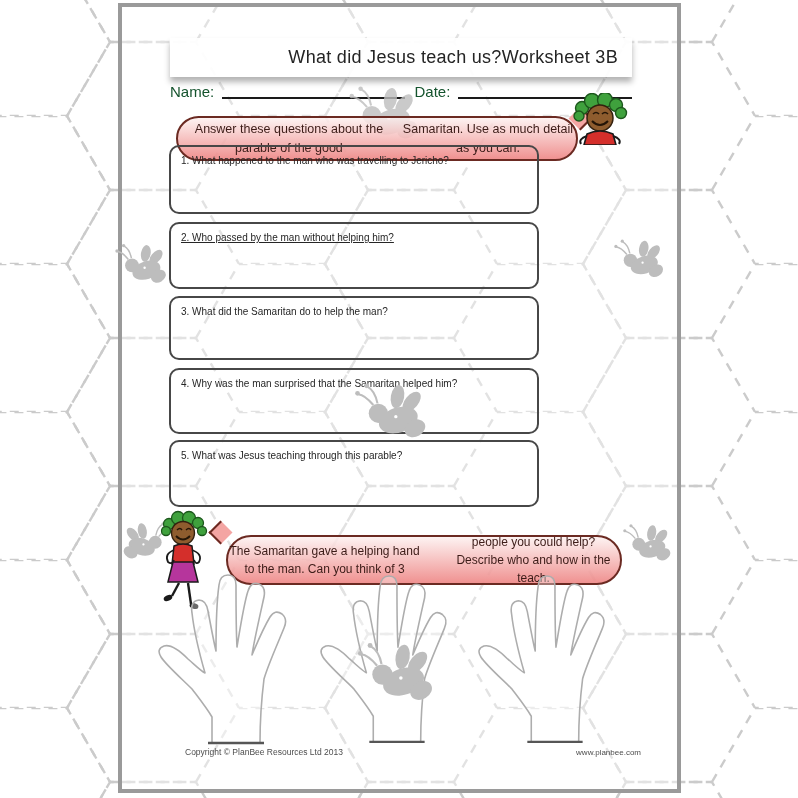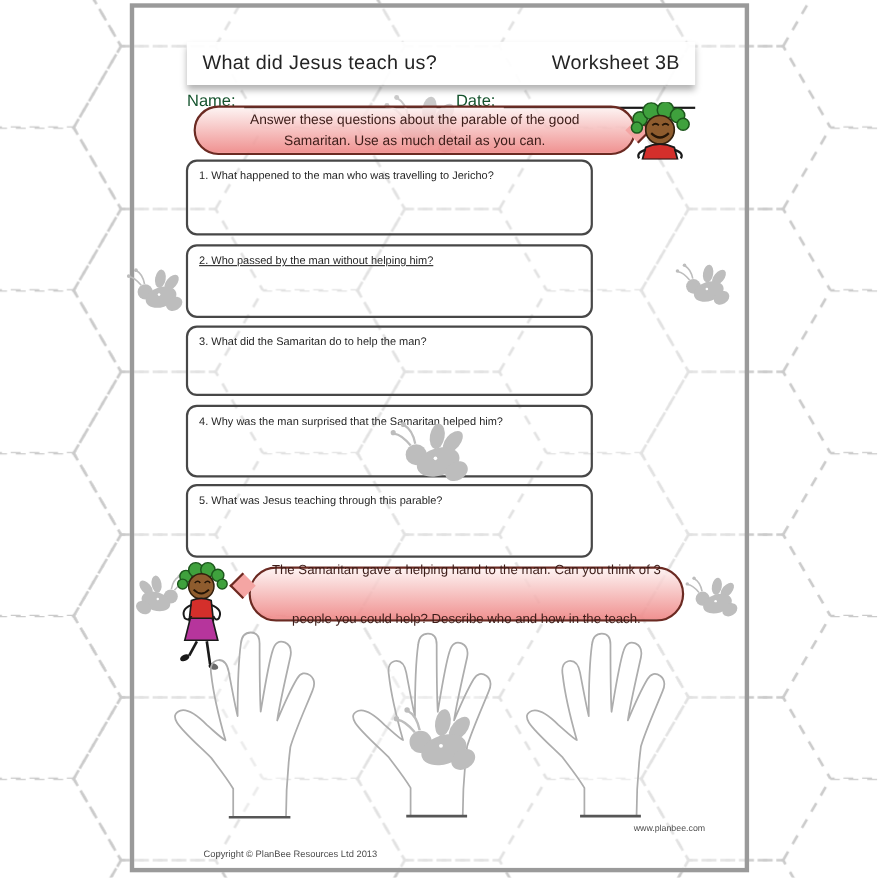--- a/index.html
+++ b/index.html
@@ -12,52 +12,52 @@
   .page{
     position:absolute;left:118px;top:3px;width:563px;height:790px;
     border:4px solid #9a9a9a;box-sizing:border-box;
     background:rgba(255,255,255,0.45);z-index:1;
   }
   .abs{position:absolute;}
   .title-band{
     left:48px;top:31px;width:462px;height:39px;
     background:rgba(255,255,255,0.92);
     box-shadow:0 5px 6px rgba(0,0,0,0.30);
-    display:flex;align-items:center;justify-content:space-between;
+    display:flex;align-items:center;justify-content:flex-end;
     padding:0 14px;box-sizing:border-box;
   }
   .title-band .ttl{font-size:18px;color:#242424;letter-spacing:.3px;}
   .name-row{
     left:48px;top:71px;width:462px;height:22px;
     display:flex;align-items:flex-end;
   }
   .name-row .lbl{font-weight:normal;font-size:15px;color:#14532d;white-space:nowrap;text-align:right;}
   .write-line{border-bottom:2px solid #1a1a1a;height:16px;}
   .line-name{flex:1.05;margin:0 10px 1px 8px;}
   .line-date{flex:1;margin:0 0 1px 8px;}
   .bubble{
     border:2px solid #6b2a22;box-sizing:border-box;
     background:linear-gradient(to bottom,rgba(253,240,239,0.82),rgba(238,134,133,0.90));
-    display:flex;flex-direction:column;align-items:center;justify-content:center;
-    text-align:center;color:#3c1c18;font-size:12.5px;line-height:1.5;
+    display:flex;flex-direction:row;align-items:center;justify-content:center;
+    text-align:center;color:#3c1c18;font-size:12.5px;line-height:1.5;margin-top:20px;
   }
   .bubble-top{left:54px;top:89px;width:402px;height:45px;border-radius:23px;}
   .bubble-bottom{left:104px;top:508px;width:396px;height:50px;border-radius:25px;font-size:12px;gap:26px;}
   .pointer{position:absolute;width:17px;height:17px;transform:rotate(45deg);background:#f4a5a3;box-sizing:border-box;}
   .pointer-right{left:450px;top:103px;border-top:2.5px solid #6b2a22;border-right:2.5px solid #6b2a22;}
   .pointer-left{left:90px;top:517px;border-bottom:2.5px solid #6b2a22;border-left:2.5px solid #6b2a22;}
   .qbox{
     left:47px;width:370px;border:2px solid #474747;border-radius:10px;
     box-sizing:border-box;background:transparent;
     padding:8px 10px;font-size:10px;color:#262626;
   }
   .q1{top:138px;height:69px;} .q2{top:215px;height:67px;text-decoration:underline;}
   .q3{top:289px;height:64px;} .q4{top:361px;height:66px;} .q5{top:433px;height:67px;}
   .bee{pointer-events:none;}
-  .footer-copy{left:63px;top:764px;font-size:8.5px;color:#4d4d4d;text-align:center;}
+  .footer-copy{left:63px;top:740px;font-size:8.5px;color:#4d4d4d;text-align:center;}
   .footer-site{right:36px;top:741px;font-size:8px;color:#4d4d4d;}
 </style>
 </head>
 <body>
 
 <svg width="0" height="0" style="position:absolute">
   <defs>
     <symbol id="bee" viewBox="0 0 100 72">
       <path d="M24,30 Q14,18 6,17" stroke="#bdbdbd" stroke-width="2.5" fill="none"></path>
       <path d="M29,28 Q26,13 17,8" stroke="#bdbdbd" stroke-width="2.5" fill="none"></path>

